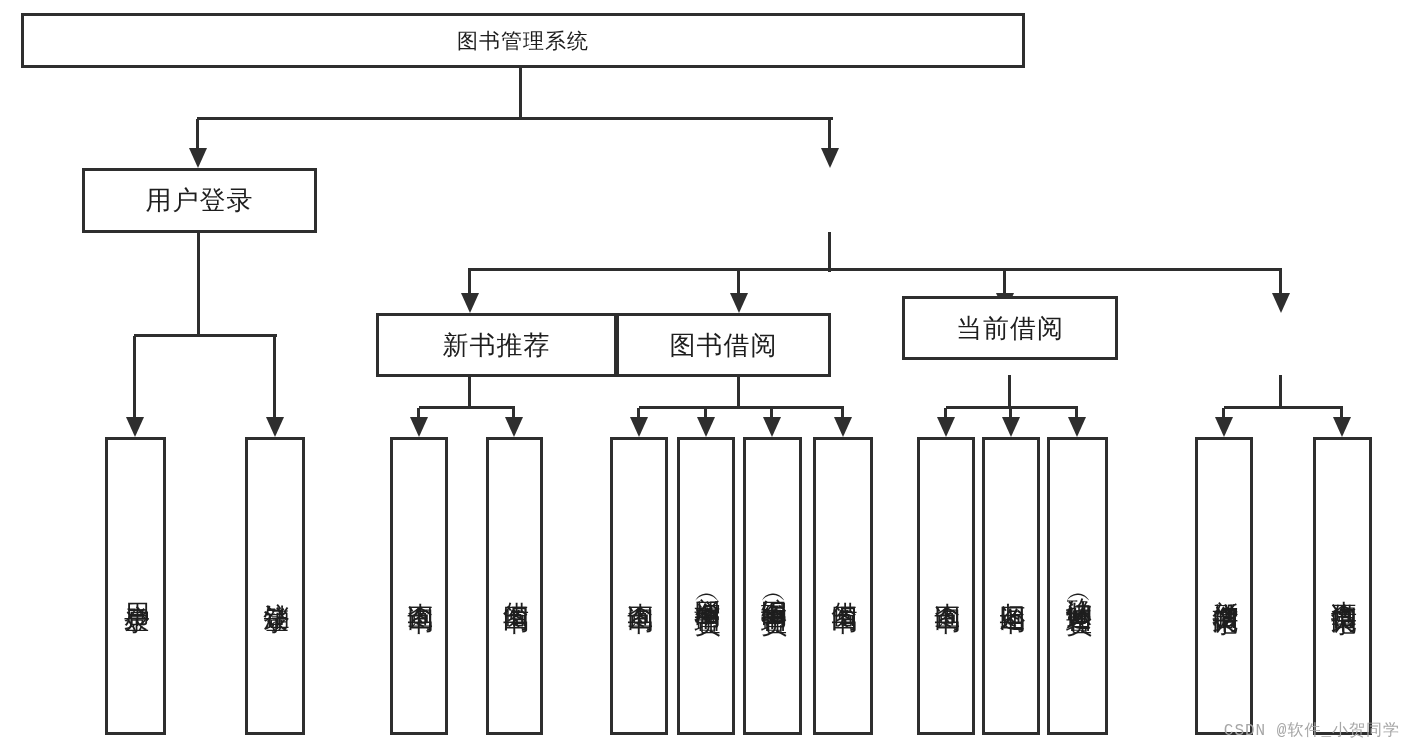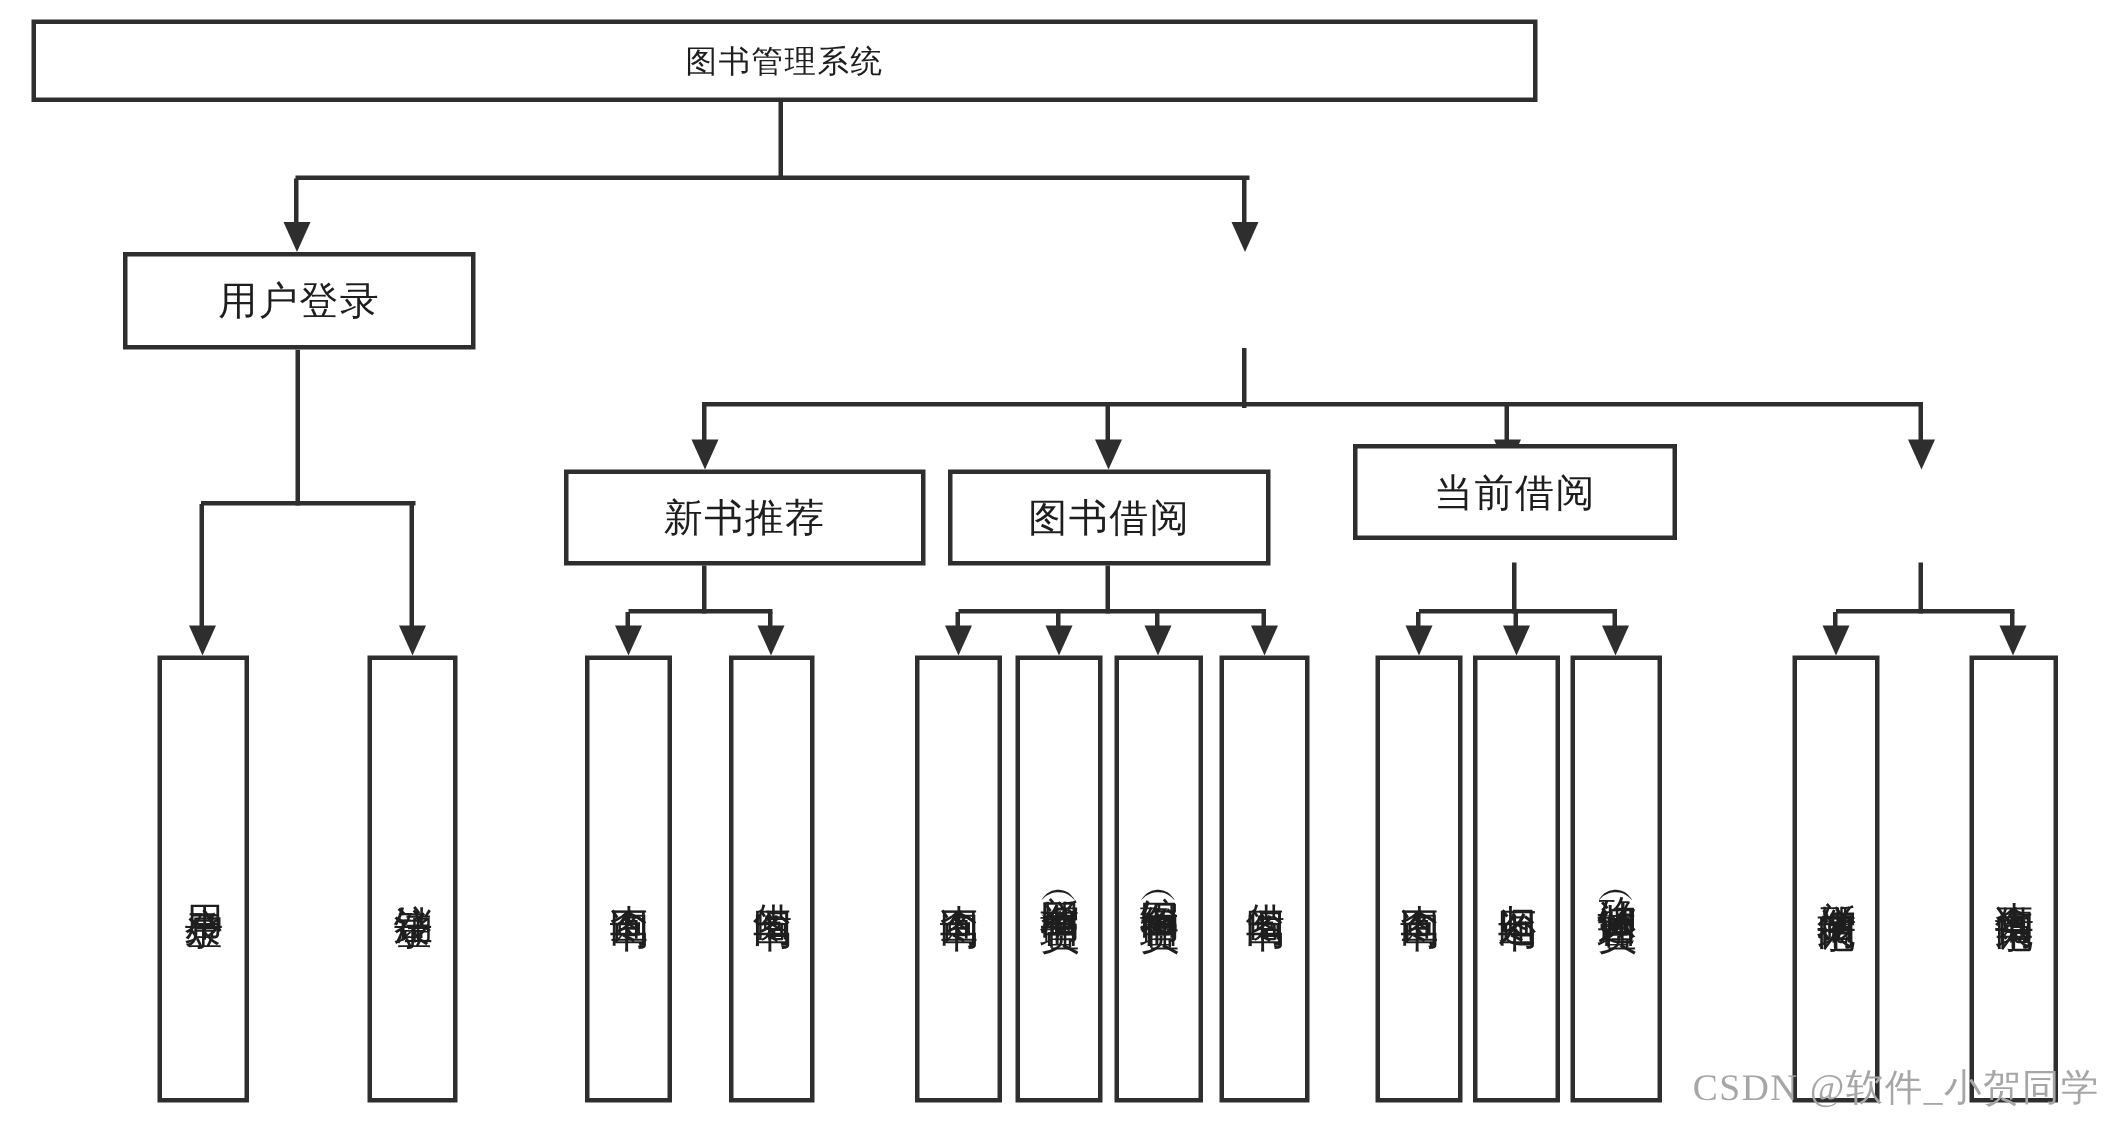--- a/index.html
+++ b/index.html
@@ -7,21 +7,21 @@
     --text:#1e1e1e;
     --wm:#a6a6a6;
     --bg:#ffffff;
   }
   html,body{margin:0;padding:0;background:var(--bg);}
   #stage{
     position:relative;
     width:1405px;height:747px;
     background:var(--bg);
     overflow:hidden;
-    font-family:Liberation Serif, serif;
+    font-family:Liberation Mono, monospace;
   }
   .box{
     position:absolute;
     box-sizing:border-box;
     border:3px solid var(--line);
     background:#fff;
     display:flex;
     align-items:center;
     justify-content:center;
     color:var(--text);
@@ -47,21 +47,21 @@
   .ah{
     position:absolute;width:0;height:0;
     border-left:9px solid transparent;
     border-right:9px solid transparent;
     border-top:20px solid var(--line);
   }
   #watermark{
     position:absolute;
     right:5px;bottom:6px;
     color:var(--wm);
-    font-size:25px;
+    font-size:16px;
     letter-spacing:1px;
     z-index:5;
     white-space:nowrap;
   }
 </style>
 </head>
 <body>
 
 <div id="stage">
 
@@ -124,21 +124,21 @@
     <span>图书管理系统</span>
   </div>
 
   <div class="box h" style="left:82px;top:168px;width:235px;height:65px">
     <span>用户登录</span>
   </div>
 
   <div class="box h" style="left:376px;top:313px;width:241px;height:64px">
     <span>新书推荐</span>
   </div>
-  <div class="box h" style="left:632px;top:313px;width:215px;height:64px">
+  <div class="box h" style="left:616px;top:313px;width:215px;height:64px">
     <span>图书借阅</span>
   </div>
   <div class="box h" style="left:902px;top:296px;width:216px;height:64px">
     <span>当前借阅</span>
   </div>
 
   <div class="box v" style="left:105px;top:437px;width:61px;height:298px">
     <span>用户登录</span>
   </div>
   <div class="box v" style="left:245px;top:437px;width:60px;height:298px">

